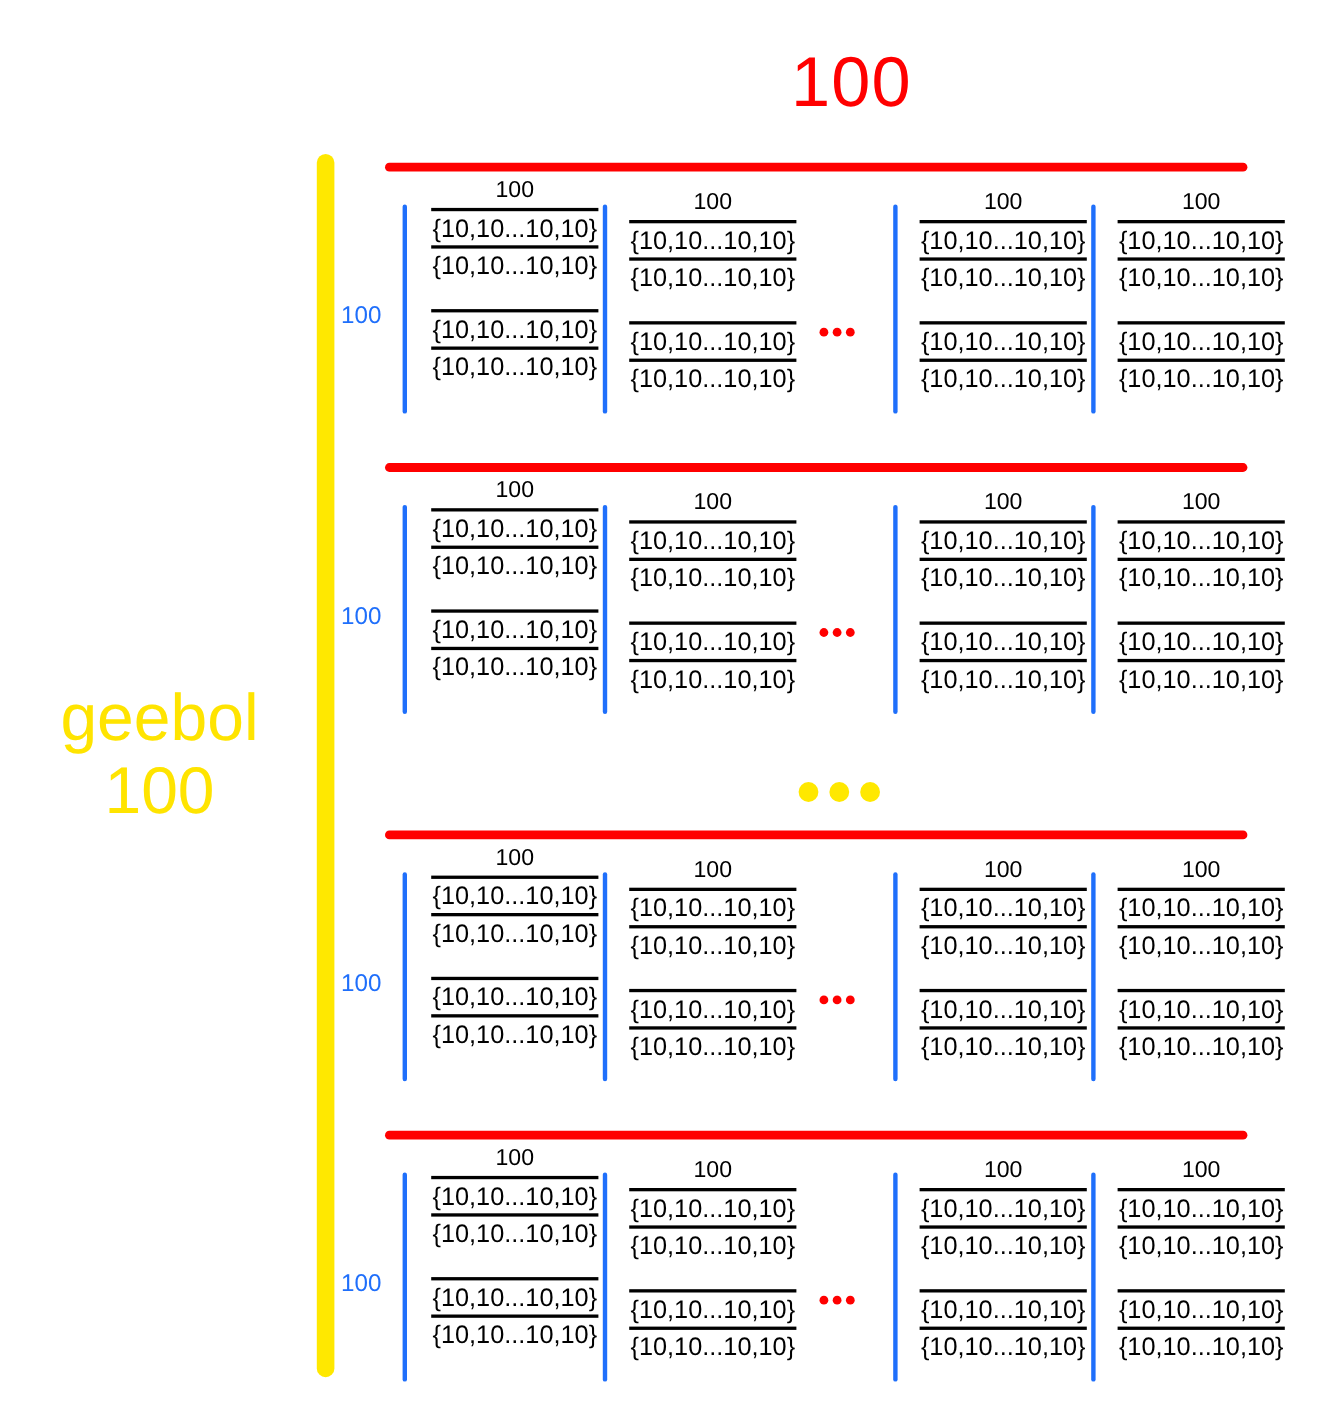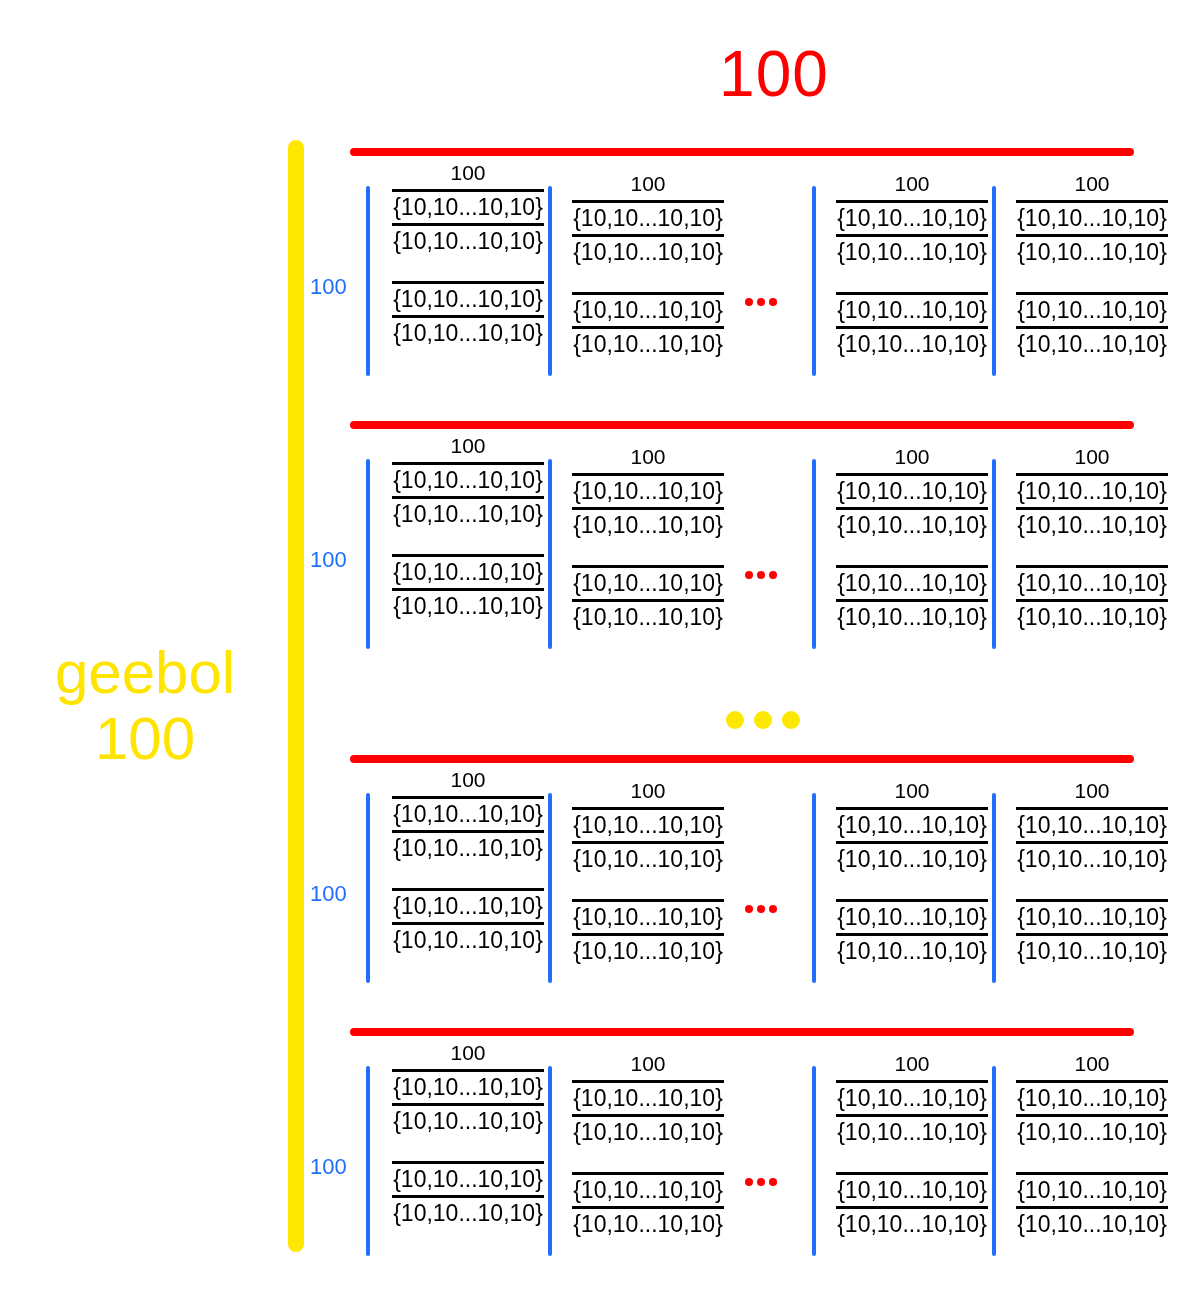--- a/index.html
+++ b/index.html
@@ -14,21 +14,21 @@
   }
   .top-title .shift{display:inline-block;transform:translateX(174px);}
 
   
   .yellow-bar{
     position:absolute;left:288px;top:140px;width:16px;height:1112px;
     background:#ffe800;border-radius:8px;
   }
   .yellow-label{
     position:absolute;left:14px;top:620px;width:262px;text-align:center;
-    color:#ffe400;font-size:60px;line-height:66px;font-weight:400;margin-top:20px;
+    color:#ffe400;font-size:60px;line-height:66px;font-weight:400;
   }
   .yellow-label .l2{display:block;}
 
   
   .yellow-dots{
     position:absolute;left:726px;top:711px;width:74px;height:18px;
     display:flex;justify-content:space-between;align-items:center;
   }
   .yellow-dots i{display:block;width:18px;height:18px;border-radius:50%;
     background:#ffe800;}

